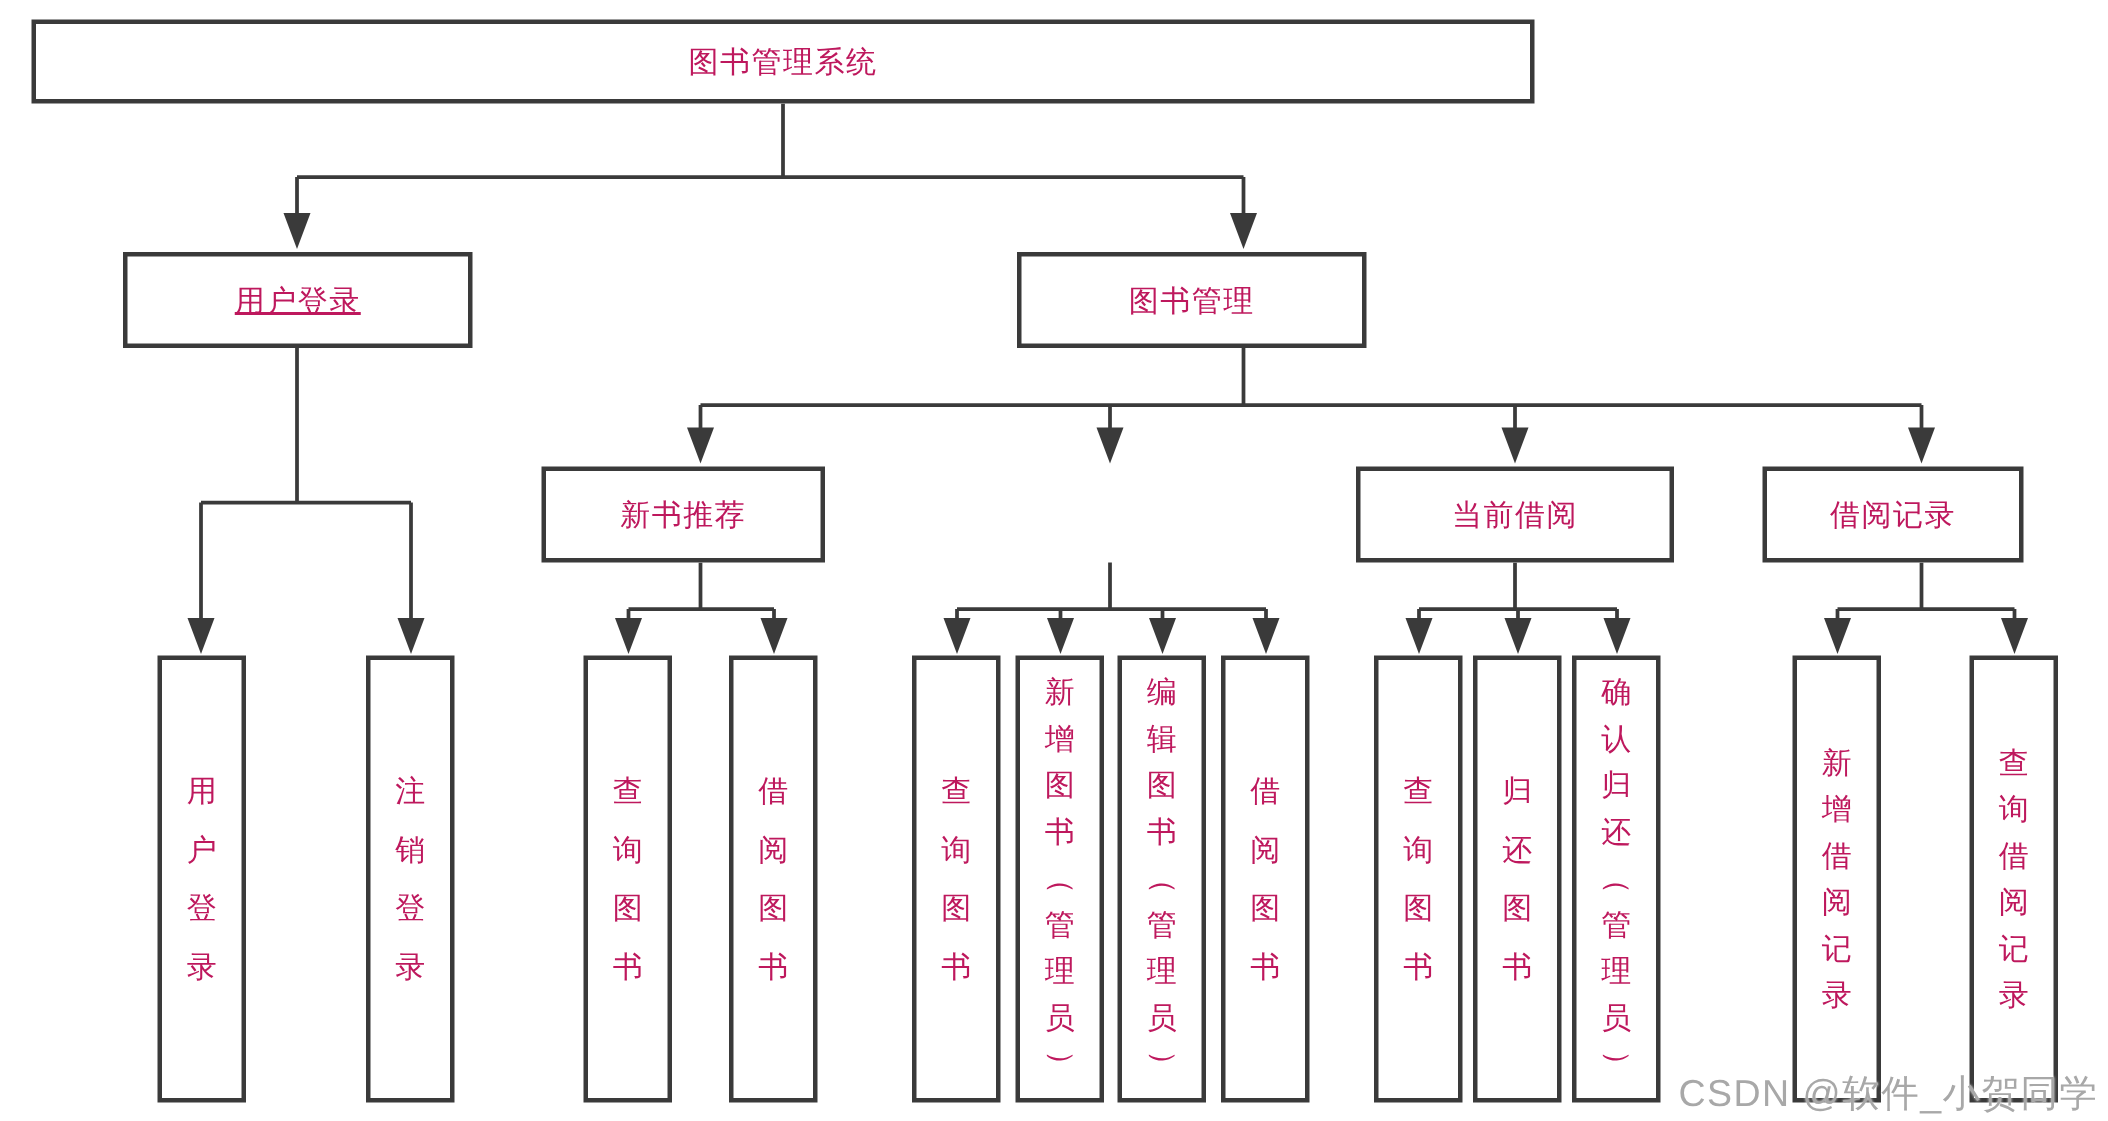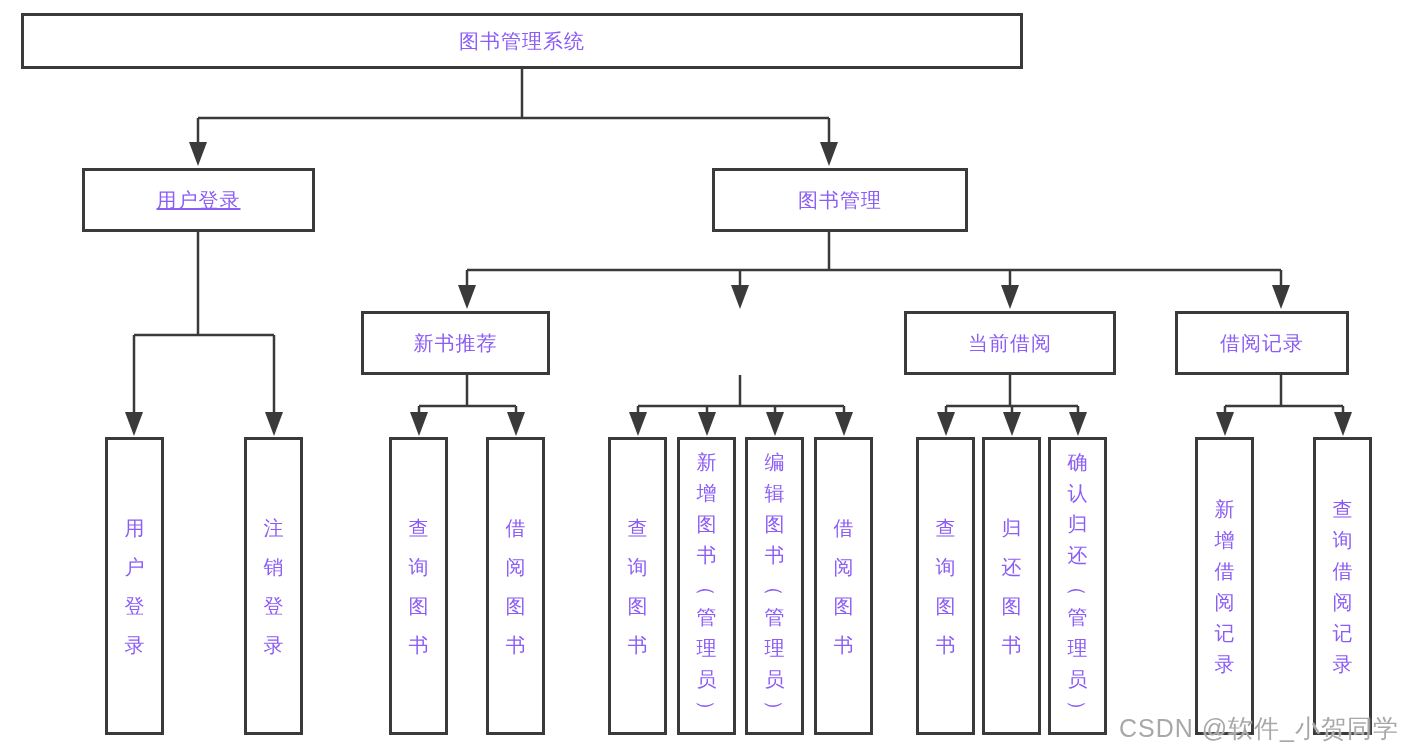--- a/index.html
+++ b/index.html
@@ -20,21 +20,21 @@
     width: 1405px; height: 747px;
   }
   .node {
     position: absolute;
     box-sizing: border-box;
     background: #ffffff;
     border: 3px solid #3a3a3a;
     display: flex;
     align-items: center;
     justify-content: center;
-    color: #8b5cf6;
+    color: #be185d;
     font-size: 20px;
     letter-spacing: 1px;
     z-index: 2;
   }
   .hlabel { white-space: nowrap; }
   .vbox { letter-spacing: 0; }
   .vlabel {
     display: flex;
     flex-direction: column;
     align-items: center;
@@ -131,21 +131,21 @@
     </g>
   </svg>
 
   <div class="node" style="left:21px; top:13px; width:1002px; height:56px;">
     <span class="hlabel">图书管理系统</span>
   </div>
 
   <div class="node" style="left:82px; top:168px; width:233px; height:64px;text-decoration:underline;">
     <span class="hlabel">用户登录</span>
   </div>
-  <div class="node" style="left:712px; top:168px; width:256px; height:64px;">
+  <div class="node" style="left:678px; top:168px; width:233px; height:64px;">
     <span class="hlabel">图书管理</span>
   </div>
 
   <div class="node" style="left:361px; top:311px; width:189px; height:64px;">
     <span class="hlabel">新书推荐</span>
   </div>
   <div class="node" style="left:904px; top:311px; width:212px; height:64px;">
     <span class="hlabel">当前借阅</span>
   </div>
   <div class="node" style="left:1175px; top:311px; width:174px; height:64px;">

